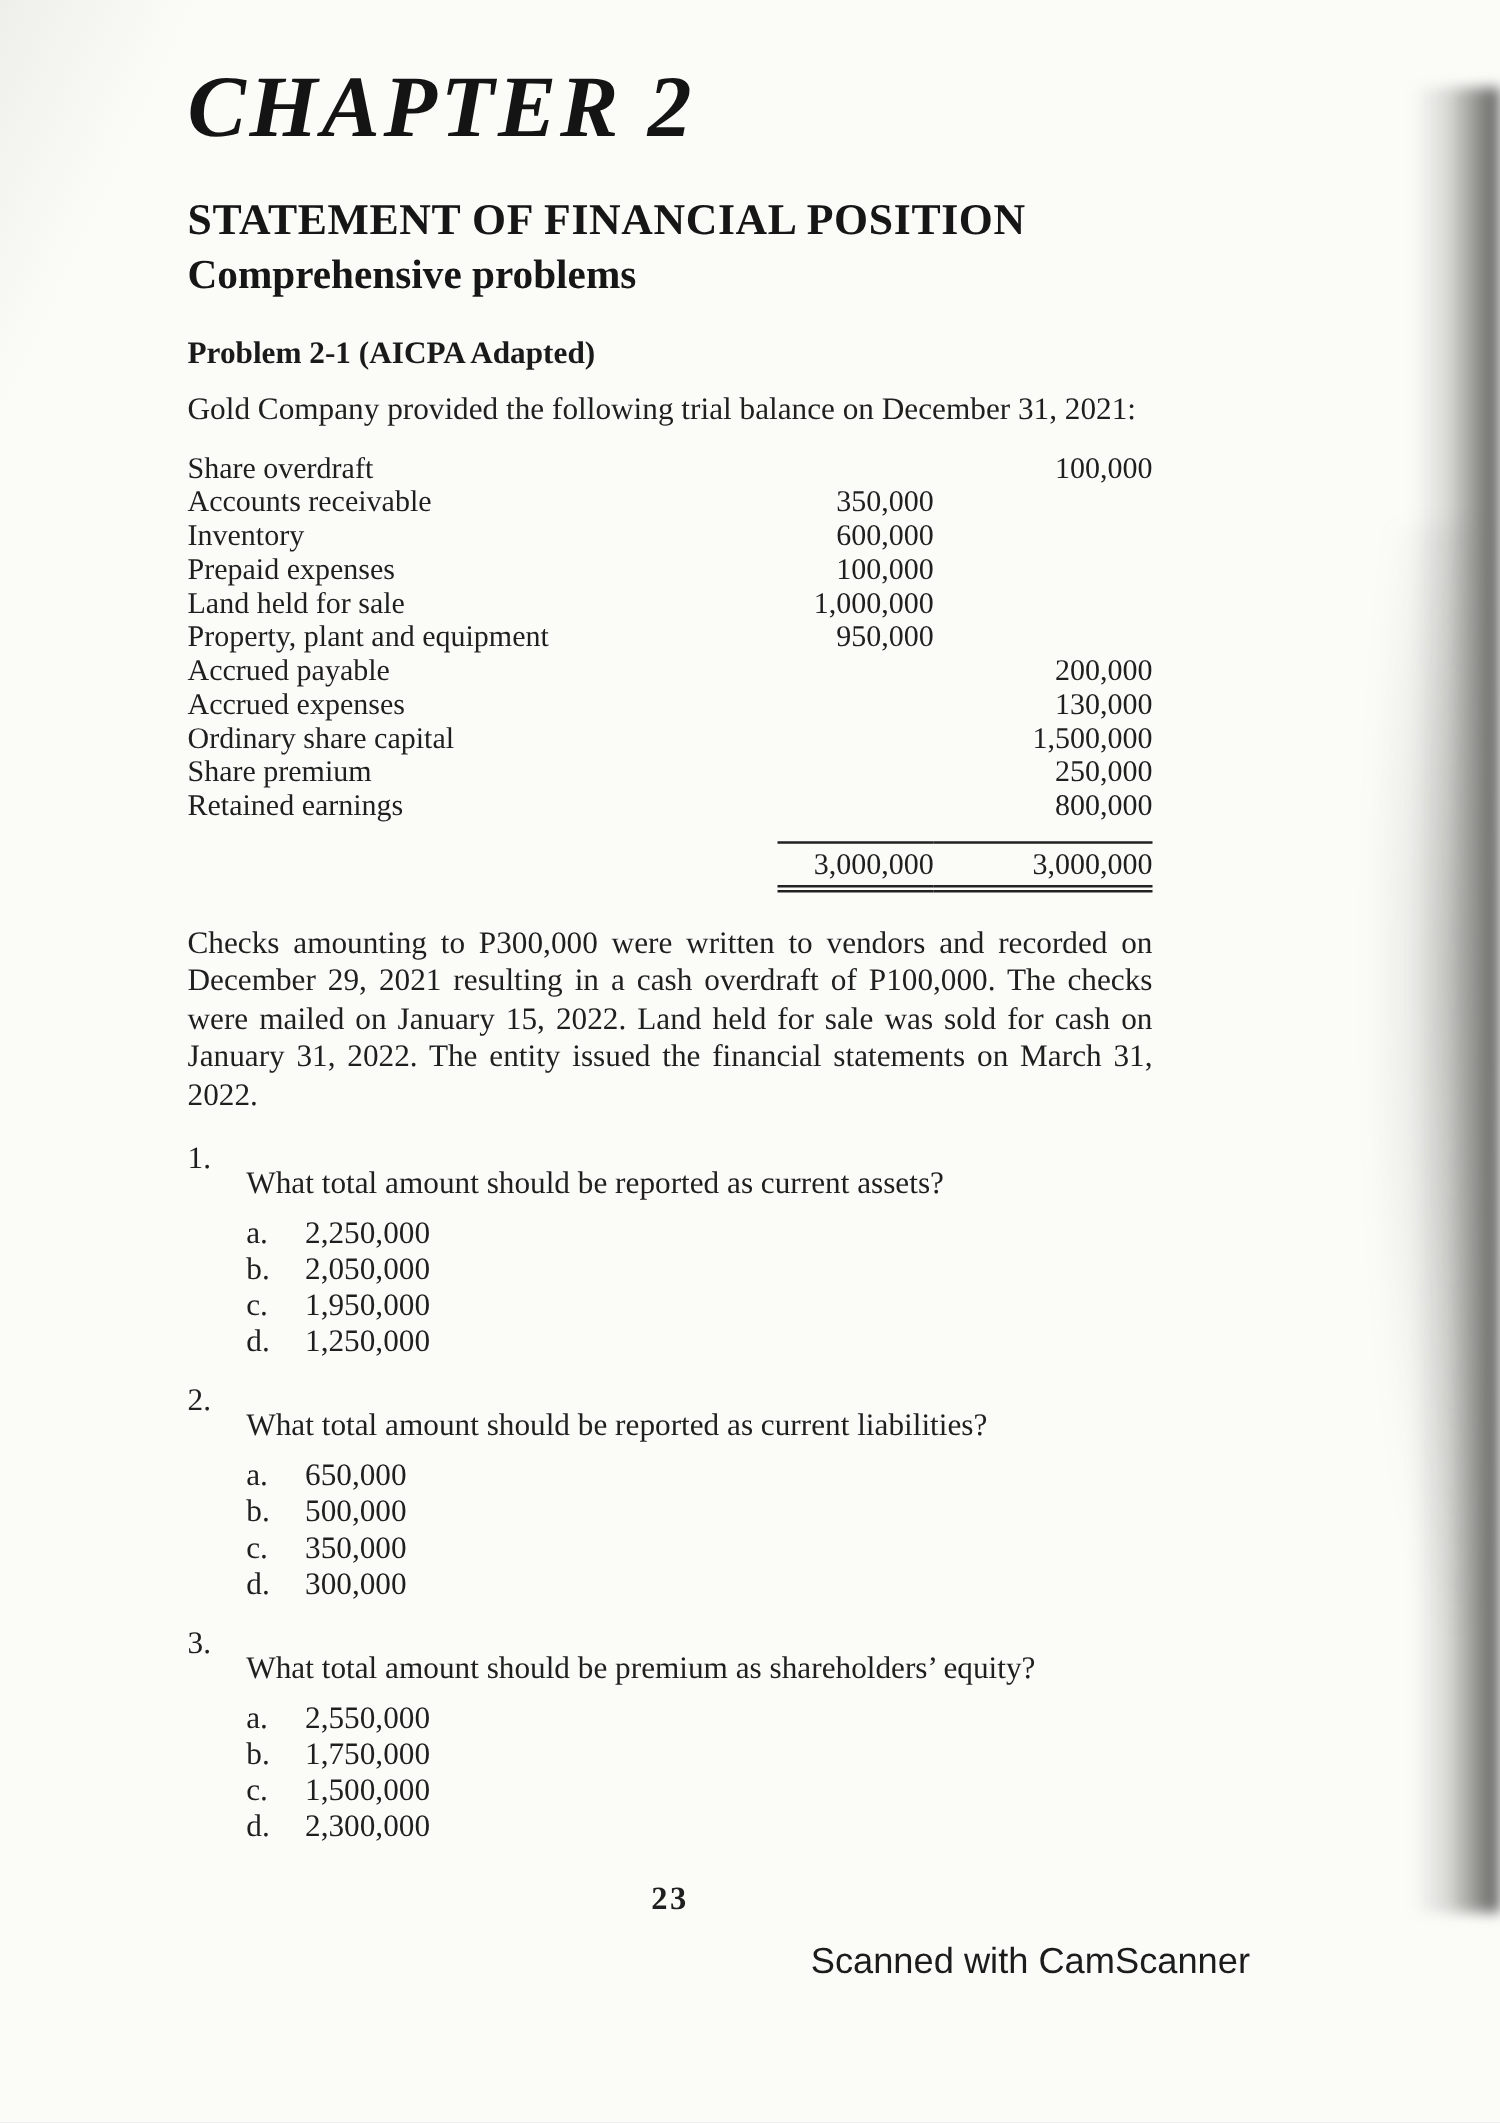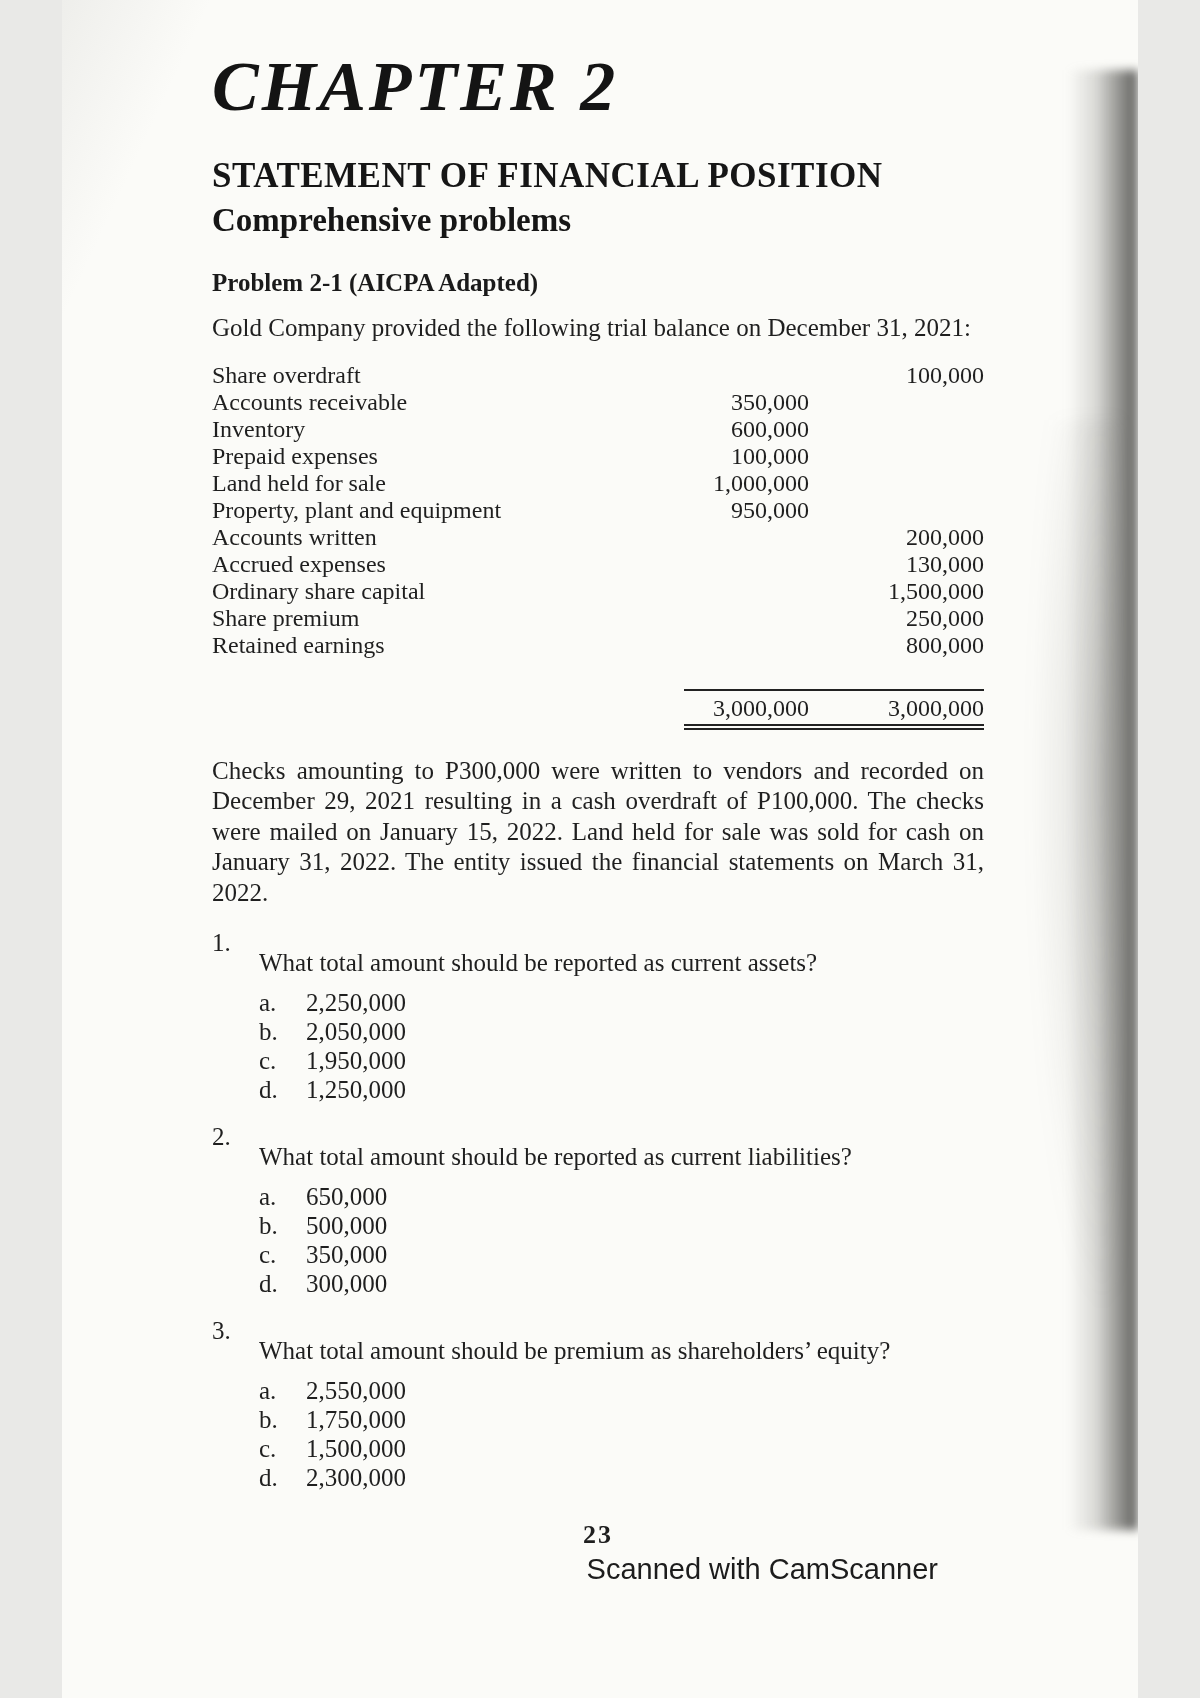--- a/index.html
+++ b/index.html
@@ -3,21 +3,21 @@
 <meta charset="utf-8">
 <style>
   * { box-sizing: border-box; }
   html, body { margin: 0; padding: 0; }
   body {
     background: #e9e9e7;
     font-family: "Liberation Serif", serif;
   }
   .page {
     position: relative;
-    width: 1076px;
+    width: 1200px;
     height: 1698px;
     margin: 0 auto;
     background:
       linear-gradient(115deg, rgba(180,180,176,0.18) 0%, rgba(255,255,255,0) 8%),
       linear-gradient(0deg, #fbfbf8, #fbfbf8);
     color: #1f1f1f;
     overflow: hidden;
   }
   
   .scan-edge {
@@ -97,21 +97,20 @@
   .tb-debit { width: 125px; text-align: right; }
   .tb-credit { width: 175px; text-align: right; }
   .tb-totals { display: flex; margin-top: 14px; line-height: 30px; }
   .tb-totals .spacer { flex: 1; }
   .tb-total-cell {
     text-align: right;
     border-top: 2px solid #222;
     border-bottom: 6px double #222;
     padding: 2px 0 1px 0;
     font-size: 24px;
-    margin-top: 16px;
   }
   .tb-total-cell.debit { width: 125px; }
   .tb-total-cell.credit { width: 175px; margin-left: 0; }
   
   .question { display: flex; font-size: 25px; line-height: 1.2; margin: 18px 0 0 0; }
   .q-num { width: 47px; flex: none; }
   .q-body { flex: 1; margin-top: 20px; }
   .q-text { margin: 0 0 10px 0; }
   .option { display: flex; line-height: 29px; }
   .opt-letter { width: 47px; flex: none; }
@@ -176,21 +175,21 @@
         <span class="tb-acct">Land held for sale</span>
         <span class="tb-debit">1,000,000</span>
         <span class="tb-credit"></span>
       </div>
       <div class="tb-row">
         <span class="tb-acct">Property, plant and equipment</span>
         <span class="tb-debit">950,000</span>
         <span class="tb-credit"></span>
       </div>
       <div class="tb-row">
-        <span class="tb-acct">Accounts written</span>
+        <span class="tb-acct">Accrued payable</span>
         <span class="tb-debit"></span>
         <span class="tb-credit">200,000</span>
       </div>
       <div class="tb-row">
         <span class="tb-acct">Accrued expenses</span>
         <span class="tb-debit"></span>
         <span class="tb-credit">130,000</span>
       </div>
       <div class="tb-row">
         <span class="tb-acct">Ordinary share capital</span>

